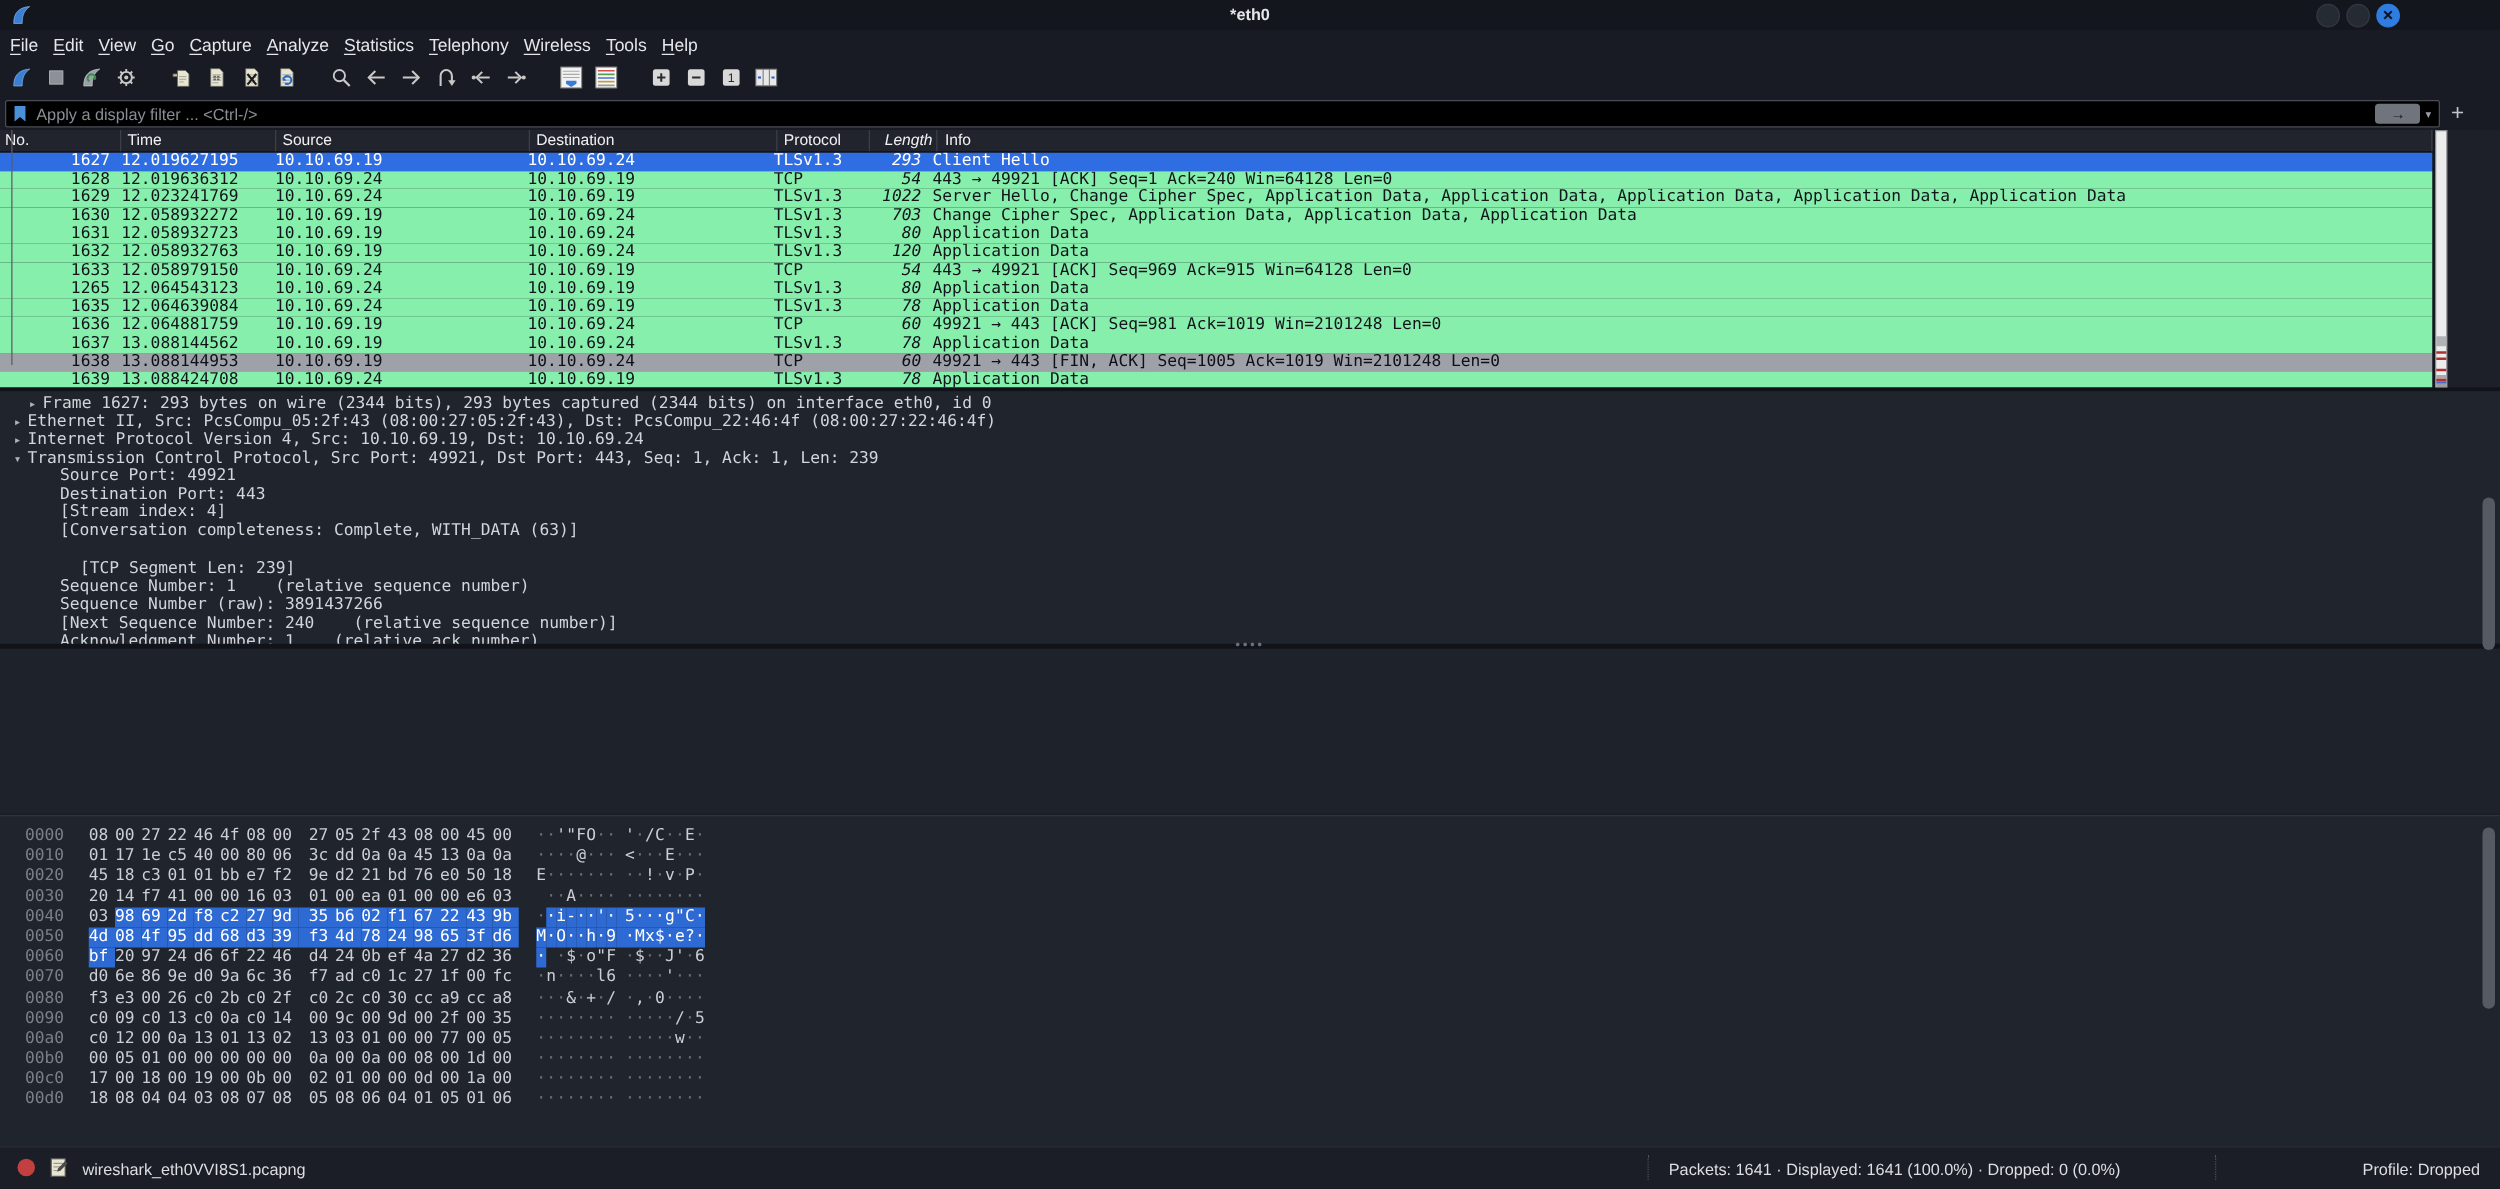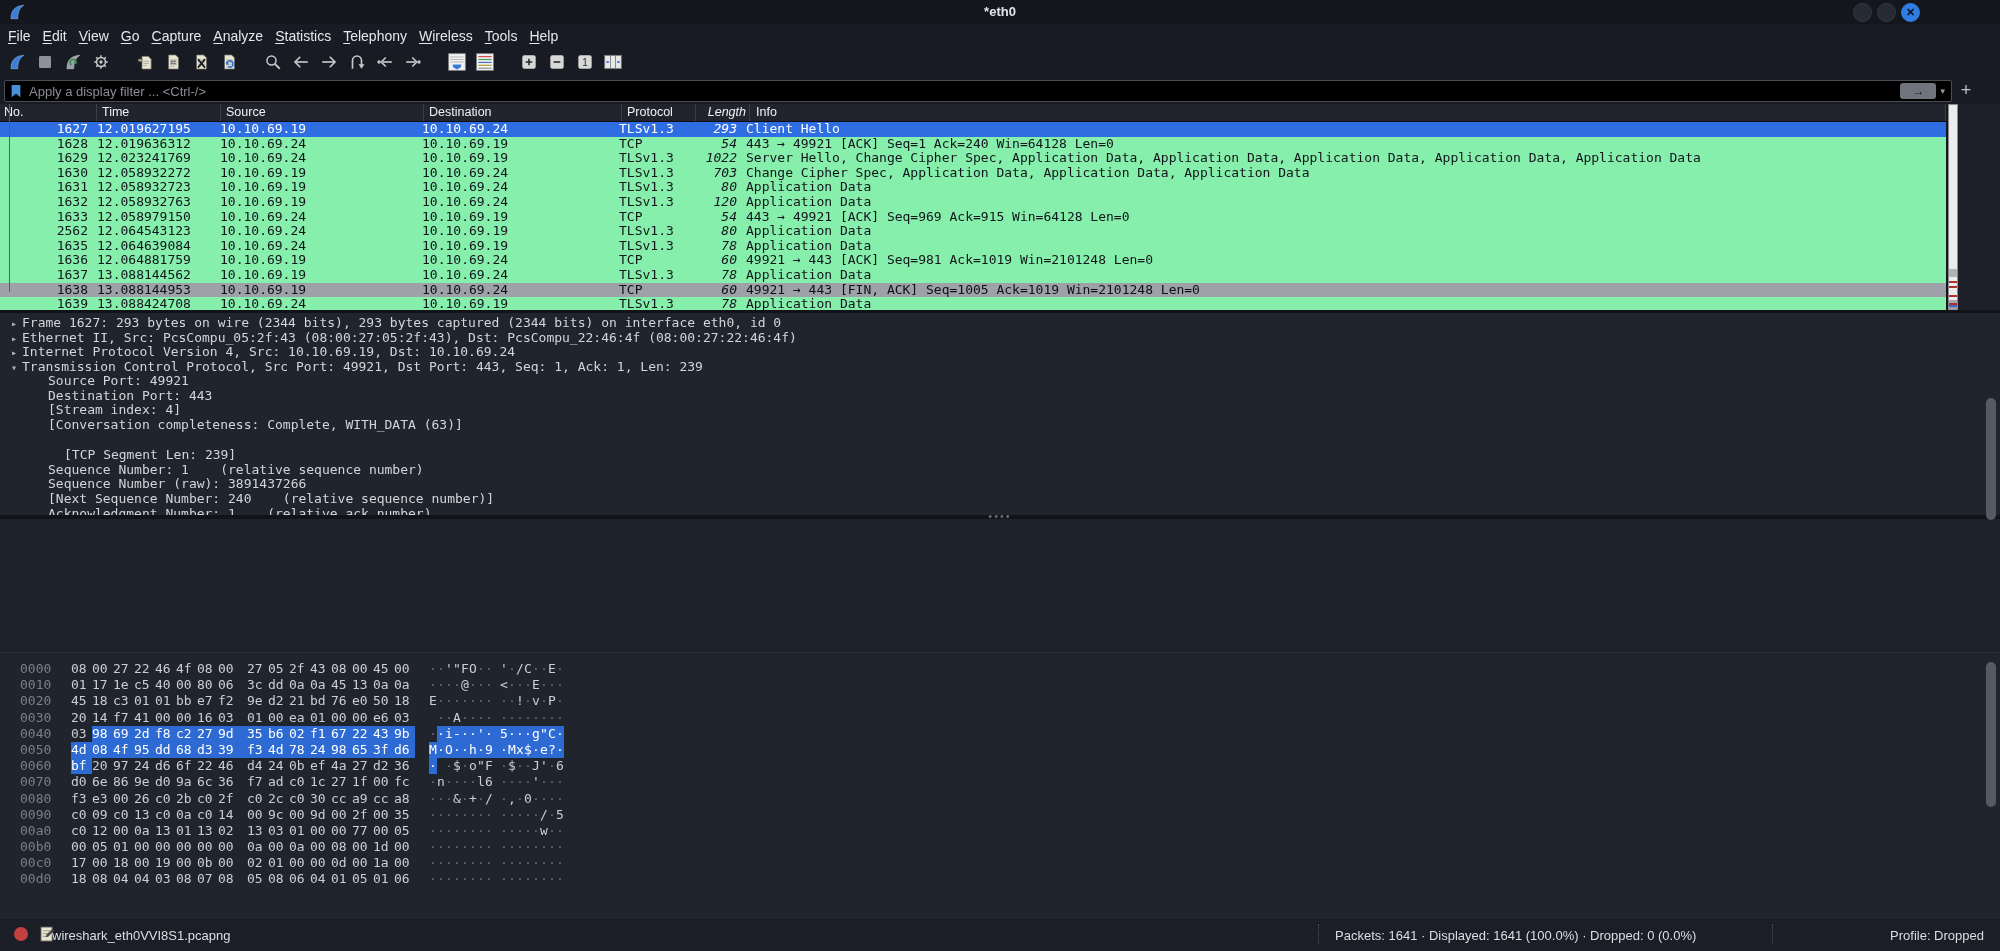--- a/index.html
+++ b/index.html
@@ -101,21 +101,21 @@
 
   
   .vthumb { position:absolute; left:1986px; width:10px; background:#565a62; border-radius:5px; }
 
   
   #statusbar { position:absolute; left:0; top:917px; width:2000px; height:34px; background:#1b1e27;
                border-top:1px solid #2a2d36; color:#dcdee2; font-size:13px; }
   #sb-expert { position:absolute; left:14px; top:9px; width:14px; height:14px; border-radius:50%;
                background:#c24040; }
   #sb-comment { position:absolute; left:40px; top:8px; }
-  #sb-filename { position:absolute; left:52px; top:10px; }
+  #sb-filename { position:absolute; left:66px; top:10px; }
   .sb-sep { position:absolute; top:6px; width:0; height:20px; border-left:1px dotted #4a4e58; }
   #sb-stats { position:absolute; left:1335px; top:10px; }
   #sb-profile { position:absolute; right:16px; top:10px; }
 </style>
 </head>
 <body>
 
 <div id="app">
 
   <div id="titlebar">
@@ -414,21 +414,21 @@
         <div class="prow">
           <div class="c-no">1633</div>
           <div class="c-time">12.058979150</div>
           <div class="c-src">10.10.69.24</div>
           <div class="c-dst">10.10.69.19</div>
           <div class="c-proto">TCP</div>
           <div class="c-len">54</div>
           <div class="c-info">443 → 49921 [ACK] Seq=969 Ack=915 Win=64128 Len=0</div>
         </div>
         <div class="prow">
-          <div class="c-no">2562</div>
+          <div class="c-no">1265</div>
           <div class="c-time">12.064543123</div>
           <div class="c-src">10.10.69.24</div>
           <div class="c-dst">10.10.69.19</div>
           <div class="c-proto">TLSv1.3</div>
           <div class="c-len">80</div>
           <div class="c-info">Application Data</div>
         </div>
         <div class="prow">
           <div class="c-no">1635</div>
           <div class="c-time">12.064639084</div>
@@ -485,21 +485,21 @@
       <div class="mm-mark" style="top:198px;height:2px;background:#b03030"></div>
       <div class="mm-mark" style="top:200px;height:2px;background:#4468c8"></div>
       <div class="mm-mark" style="top:202px;height:3px;background:#9a9ca2"></div>
     </div>
     <div id="pl-scroll-area"></div>
   </div>
 
   <div class="splitter" style="top:310px;height:3px;"></div>
 
   <div id="details-pane">
-      <div class="det-line" style="padding-left: 6px;"><span class="det-exp">▸</span><span>Frame 1627: 293 bytes on wire (2344 bits), 293 bytes captured (2344 bits) on interface eth0, id 0</span></div>
+      <div class="det-line" style="padding-left: 18px;"><span class="det-exp">▸</span><span>Frame 1627: 293 bytes on wire (2344 bits), 293 bytes captured (2344 bits) on interface eth0, id 0</span></div>
       <div class="det-line" style="padding-left: 6px;"><span class="det-exp">▸</span><span>Ethernet II, Src: PcsCompu_05:2f:43 (08:00:27:05:2f:43), Dst: PcsCompu_22:46:4f (08:00:27:22:46:4f)</span></div>
       <div class="det-line" style="padding-left: 6px;"><span class="det-exp">▸</span><span>Internet Protocol Version 4, Src: 10.10.69.19, Dst: 10.10.69.24</span></div>
       <div class="det-line" style="padding-left: 6px;"><span class="det-exp">▾</span><span>Transmission Control Protocol, Src Port: 49921, Dst Port: 443, Seq: 1, Ack: 1, Len: 239</span></div>
       <div class="det-line" style="padding-left: 32px;"><span class="det-exp"></span><span>Source Port: 49921</span></div>
       <div class="det-line" style="padding-left: 32px;"><span class="det-exp"></span><span>Destination Port: 443</span></div>
       <div class="det-line" style="padding-left: 32px;"><span class="det-exp"></span><span>[Stream index: 4]</span></div>
       <div class="det-line" style="padding-left: 32px;"><span class="det-exp"></span><span>[Conversation completeness: Complete, WITH_DATA (63)]</span></div>
       <div class="det-line" style="padding-left: 48px; margin-top: 16px;"><span class="det-exp"></span><span>[TCP Segment Len: 239]</span></div>
       <div class="det-line" style="padding-left: 32px;"><span class="det-exp"></span><span>Sequence Number: 1    (relative sequence number)</span></div>
       <div class="det-line" style="padding-left: 32px;"><span class="det-exp"></span><span>Sequence Number (raw): 3891437266</span></div>

